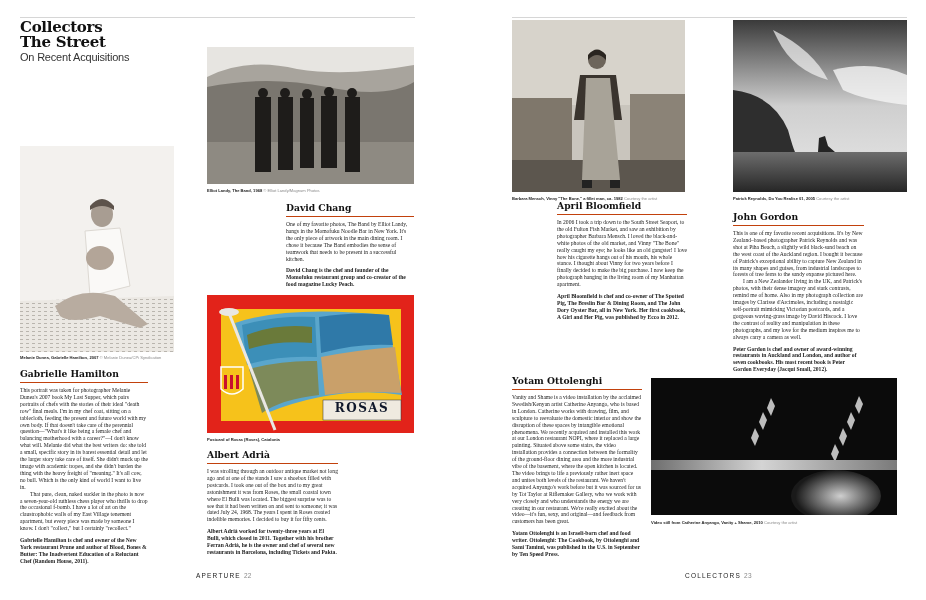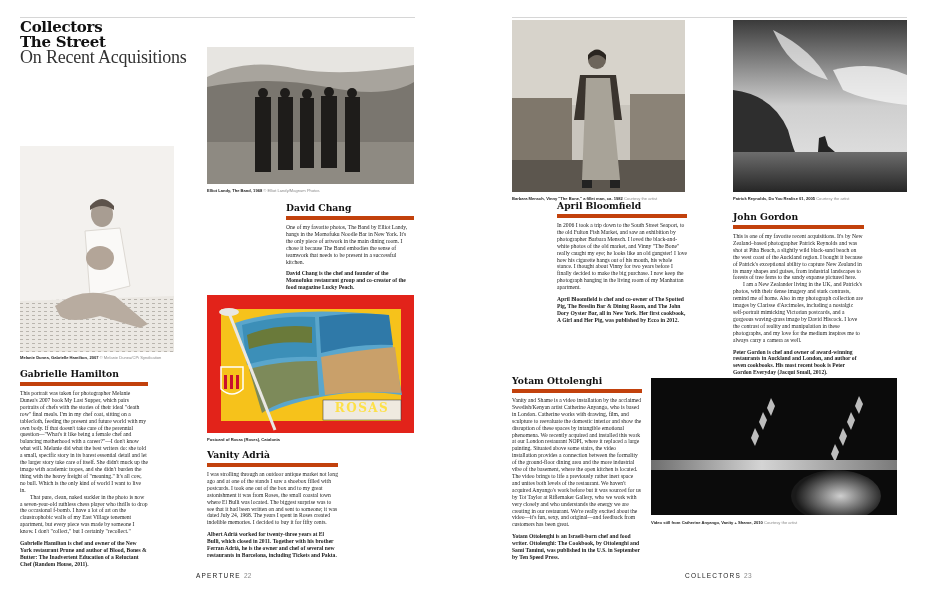--- a/index.html
+++ b/index.html
@@ -1,22 +1,22 @@
 <!DOCTYPE html>
 <html><head>
   <meta charset="utf-8">
   <style>
     * { box-sizing: border-box; margin: 0; padding: 0; }
     html, body { width: 926px; height: 600px; background: #ffffff; overflow: hidden; }
     body { position: relative; font-family: "DejaVu Serif", serif; color: #1a1a1a; }
     .abs { position: absolute; }
     .rule { position: absolute; height: 1px; background: #d6d6d6; }
     .headline { font-family: "DejaVu Serif", serif; font-weight: bold; font-size: 15px; line-height: 15px; letter-spacing: -0.3px; color: #111; }
-    .sub { font-family: Liberation Serif, serif; font-weight: normal; font-size: 18px; line-height: 15px; color: #333; letter-spacing: -0.2px; }
-    .name { font-family: "DejaVu Serif", serif; font-weight: bold; font-size: 9.2px; line-height: 11px; color: #111; padding-bottom: 3px; border-bottom: 4px solid #c2410c; }
+    .sub { font-family: Liberation Sans, sans-serif; font-weight: normal; font-size: 11px; line-height: 15px; color: #333; letter-spacing: -0.2px; }
+    .name { font-family: "DejaVu Serif", serif; font-weight: bold; font-size: 9.2px; line-height: 11px; color: #111; padding-bottom: 3px; border-bottom: 1px solid #c2410c; }
     .body { font-family: "Liberation Serif", serif; font-size: 5.6px; line-height: 6.9px; color: #222; }
     .body p { margin: 0; }
     .body p.indent { text-indent: 10px; }
     .body p.bio { font-weight: bold; margin-top: 5px; }
     .cap { font-family: "Liberation Sans", sans-serif; font-size: 4.1px; line-height: 5px; color: #222; white-space: nowrap; }
     .cap b { font-weight: bold; }
     .cap .credit { color: #8a8a8a; }
     .folio { font-family: "Liberation Sans", sans-serif; font-size: 6.5px; letter-spacing: 1.2px; color: #222; }
     .folio .num { color: #8a8a8a; letter-spacing: 0.3px; }
     .photo { position: absolute; overflow: hidden; }
@@ -107,28 +107,28 @@
     <line x1="22" y1="18" x2="68" y2="135" stroke="#e9e7e3" stroke-width="3"></line>
     <ellipse cx="22" cy="17" rx="10" ry="4" fill="#e9e7e3"></ellipse>
     <path d="M14,72 h22 v22 q-11,10 -22,0 Z" fill="#f6c21b" stroke="#ffffff" stroke-width="1.5"></path>
     <g fill="#c8102e">
         <rect x="17" y="80" width="3" height="14"></rect>
         <rect x="23" y="80" width="3" height="14"></rect>
         <rect x="29" y="80" width="3" height="14"></rect>
       </g>
     <rect x="116" y="105" width="78" height="20" fill="#efeae0" stroke="#333" stroke-width="0.5"></rect>
   </svg>
-  <div class="abs" style="left:116px; top:106px; width:78px; text-align:center; font-family:'DejaVu Serif',serif; font-weight:bold; font-size:12px; letter-spacing:1.5px; color:#fde047;">ROSAS</div>
+  <div class="abs" style="left:116px; top:106px; width:78px; text-align:center; font-family:'DejaVu Serif',serif; font-weight:bold; font-size:12px; letter-spacing:1.5px; color:#0f172a;">ROSAS</div>
 </div>
 <div class="abs cap" style="left:207px; top:437px;">
   <b>Postcard of Rosas (Roses), Catalonia</b>
 </div>
 
 <div class="abs" style="left:207px; top:449px; width:131px;">
-  <div class="name">Vanity Adrià</div>
+  <div class="name">Albert Adrià</div>
   <div class="body" style="margin-top:4px;">
     <p>I was strolling through an outdoor antique market not long ago and at one of the stands I saw a shoebox filled with postcards. I took one out of the box and to my great astonishment it was from Roses, the small coastal town where El Bulli was located. The biggest surprise was to see that it had been written on and sent to someone; it was dated July 24, 1968. The years I spent in Roses created indelible memories. I decided to buy it for fifty cents.</p>
     <p class="bio">Albert Adrià worked for twenty-three years at El Bulli, which closed in 2011. Together with his brother Ferran Adrià, he is the owner and chef of several new restaurants in Barcelona, including Tickets and Pakta.</p>
   </div>
 </div>
 
 <div class="abs folio" style="left:196px; top:572px;">
   <span>APERTURE</span> <span class="num">22</span>
 </div>
 

